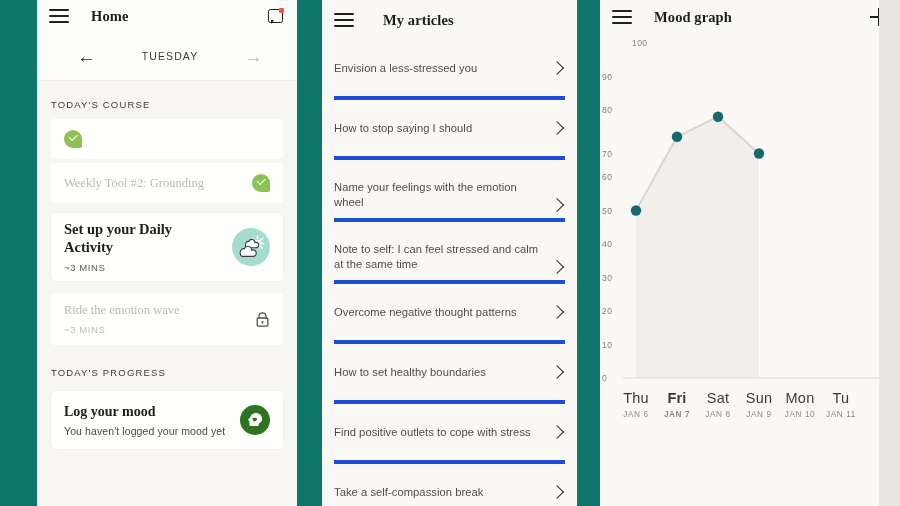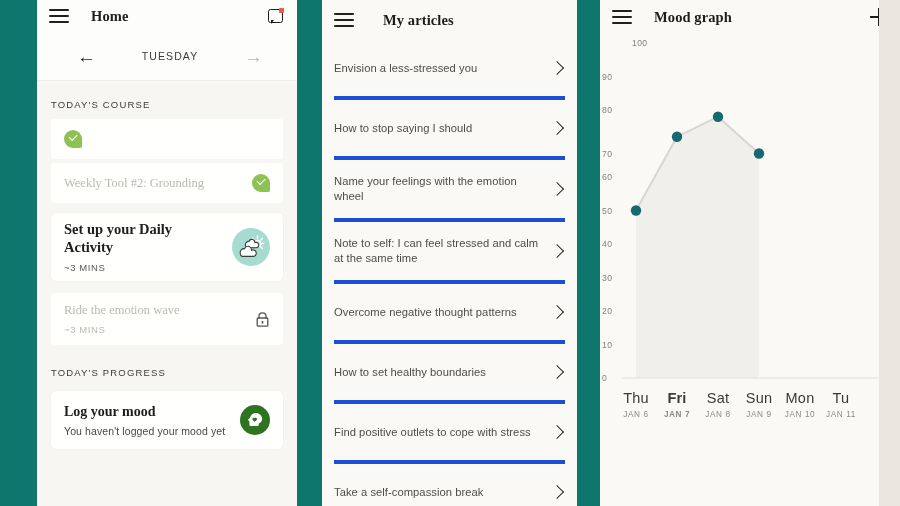--- a/index.html
+++ b/index.html
@@ -301,21 +301,21 @@
   .articles-bar .appbar-title { margin-left: 22px; font-size: 14.5px; }
   .art-list { padding: 0 12px 0 12px; }
   .art-row {
     display: flex;
     align-items: center;
     border-bottom: 4px solid #1d4ed8;
     min-height: 40px;
     padding: 8px 0;
     cursor: pointer;
   }
-  .art-row.tall { min-height: 42px; }
+  .art-row.tall { min-height: 42px; align-items: flex-end; }
   .art-label {
     font-size: 11.2px;
     color: #4e4c48;
     line-height: 1.32;
     flex: 1 1 auto;
     padding-right: 10px;
     letter-spacing: 0.05px;
   }
   .chev {
     flex: 0 0 auto;

